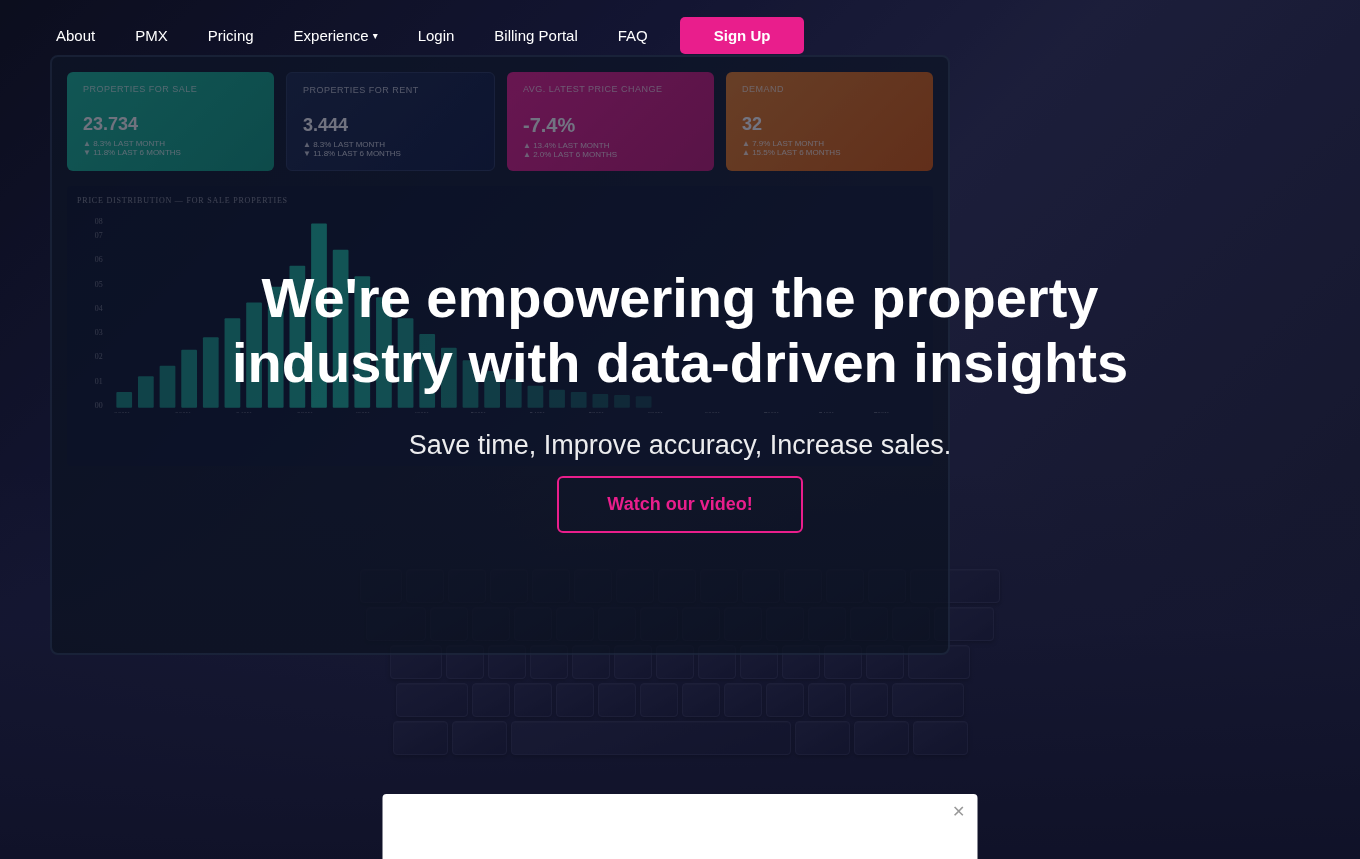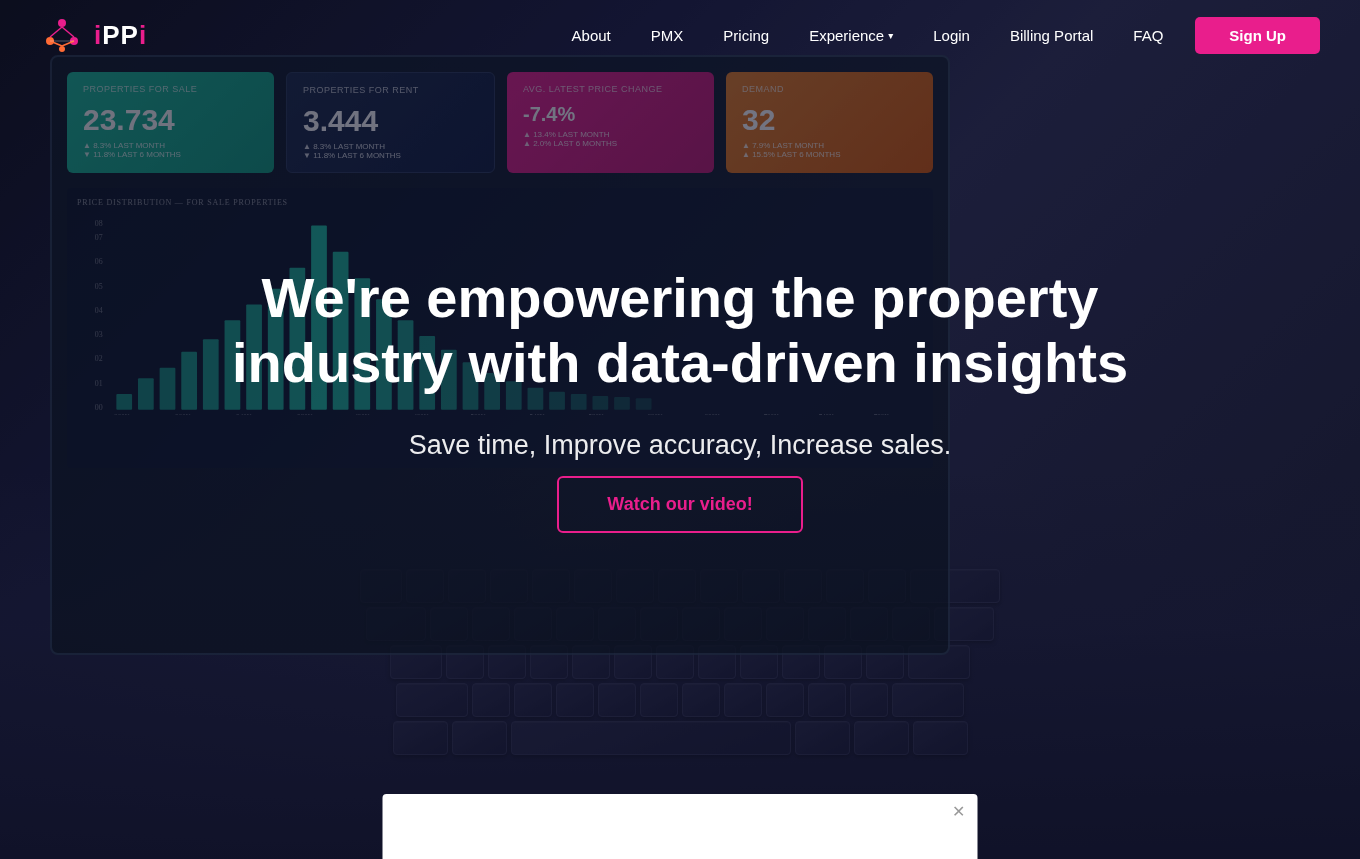--- a/index.html
+++ b/index.html
@@ -95,24 +95,24 @@
     .dash-card.teal { background: linear-gradient(135deg, #1abc9c, #0d9e7e); }
     .dash-card.dark-blue { background: linear-gradient(135deg, #1a2a4a, #0d1a3a); border: 1px solid #2a3a5a; }
     .dash-card.pink { background: linear-gradient(135deg, #e91e8c, #c0156e); }
     .dash-card.orange { background: linear-gradient(135deg, #e67e22, #d35400); }
 
     .card-label {
       font-size: 9px;
       color: rgba(255,255,255,0.7);
       text-transform: uppercase;
       letter-spacing: 0.5px;
-      margin-bottom: 9px;
+      margin-bottom: 20px;
     }
     .card-value {
-      font-size: 30px;
+      font-size: 18px;
       font-weight: 700;
       color: white;
       margin-bottom: 4px;
     }
     .card-stat {
       font-size: 8px;
       color: rgba(255,255,255,0.8);
     }
 
     
@@ -451,38 +451,20 @@
     </div>
   </div>
 
   <div class="hero-content">
     <h1 class="hero-title">We're empowering the property industry with data-driven insights</h1>
     <p class="hero-subtitle">Save time, Improve accuracy, Increase sales.</p>
     <button class="cta-button">Watch our video!</button>
   </div>
 
   <nav class="navbar">
-    <div class="logo-area">
-
-      <svg class="logo-icon" viewBox="0 0 44 44" fill="none" xmlns="http://www.w3.org/2000/svg">
-
-        <circle cx="22" cy="10" r="4" fill="#e91e8c"></circle>
-        <circle cx="10" cy="28" r="4" fill="#ff6b35"></circle>
-        <circle cx="34" cy="28" r="4" fill="#e91e8c"></circle>
-        <circle cx="22" cy="36" r="3" fill="#ff6b35"></circle>
-        <line x1="22" y1="14" x2="10" y2="24" stroke="#e91e8c" stroke-width="1.5"></line>
-        <line x1="22" y1="14" x2="34" y2="24" stroke="#e91e8c" stroke-width="1.5"></line>
-        <line x1="10" y1="28" x2="22" y2="33" stroke="#ff6b35" stroke-width="1.5"></line>
-        <line x1="34" y1="28" x2="22" y2="33" stroke="#ff6b35" stroke-width="1.5"></line>
-        <line x1="10" y1="28" x2="34" y2="28" stroke="rgba(255,255,255,0.3)" stroke-width="1"></line>
-      </svg>
-      <span class="logo-text">
-        <span class="i-letter">i</span>PP<span class="i-letter">i</span>
-      </span>
-    </div>
 
     <div class="nav-links">
       <a class="nav-link">About</a>
       <a class="nav-link">PMX</a>
       <a class="nav-link">Pricing</a>
       <a class="nav-link experience">
         <span>Experience</span>
         <span style="font-size:10px;">▾</span>
       </a>
       <a class="nav-link">Login</a>

